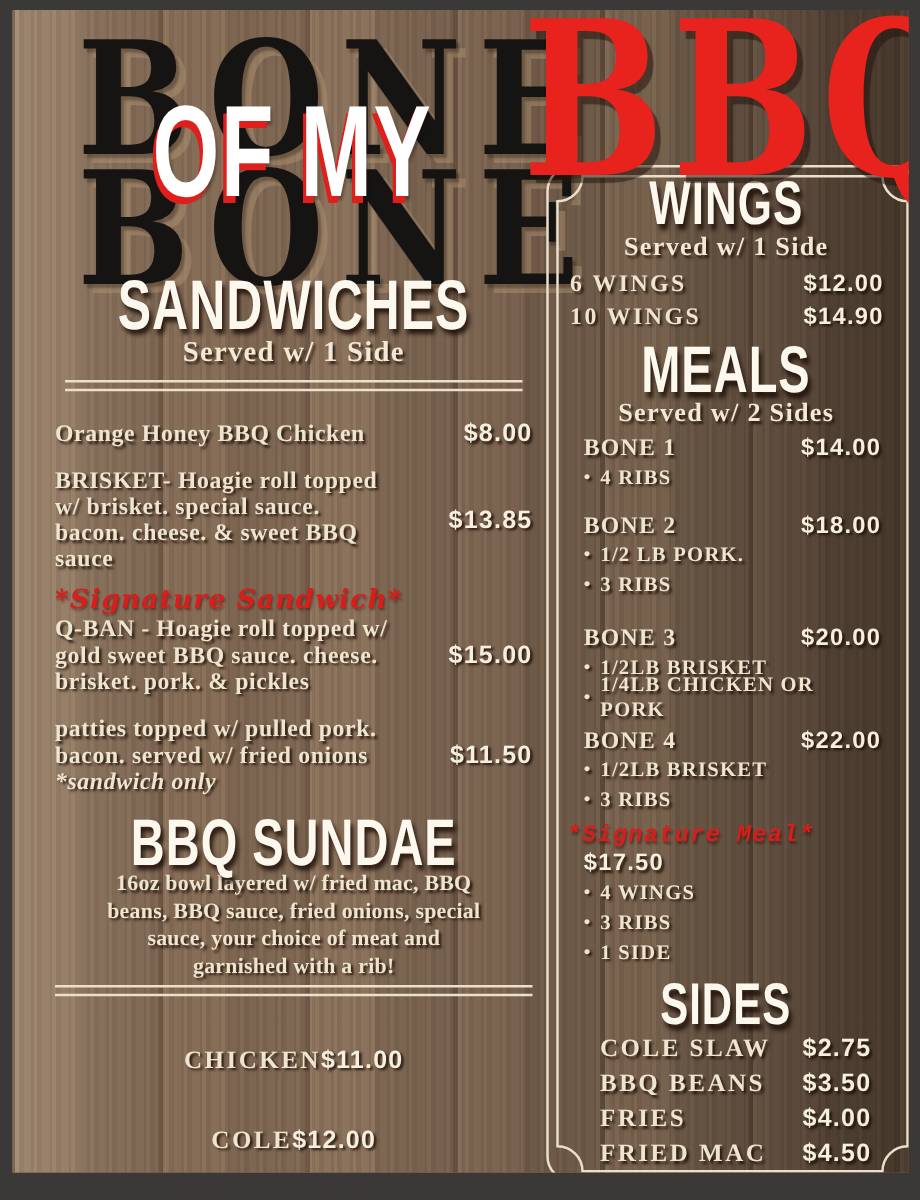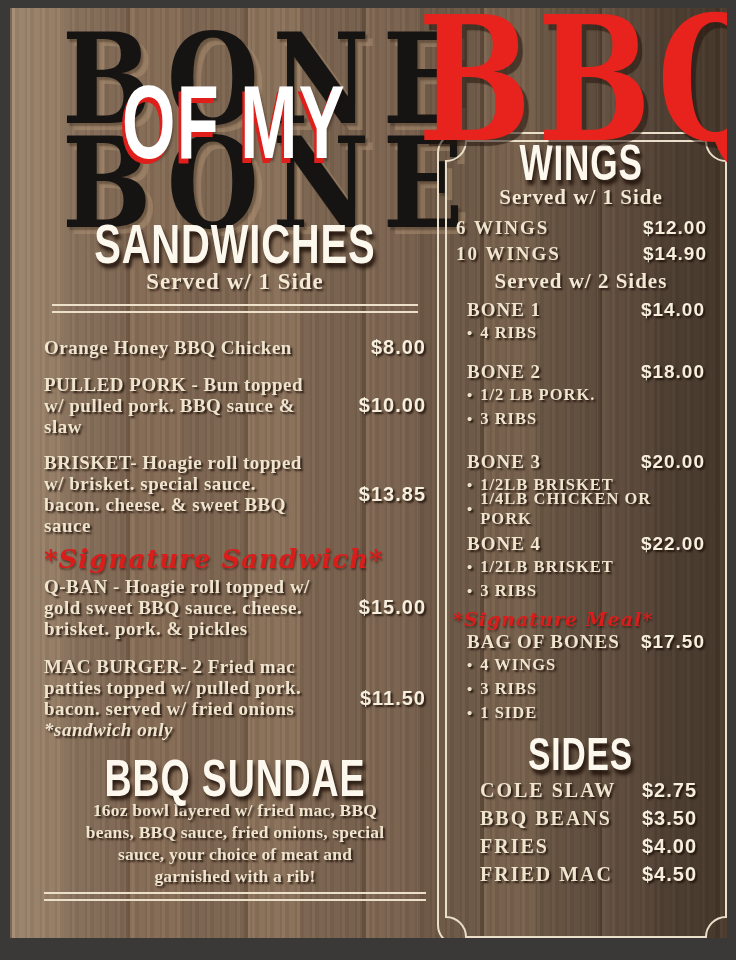--- a/index.html
+++ b/index.html
@@ -84,21 +84,21 @@
   .item-lines{width:308px;font-size:19px;line-height:21px;letter-spacing:0.5px;}
   .item-lines span{display:block;white-space:nowrap;}
   .item-lines .it{font-style:italic;}
   .menu-item .price{font-size:20px;}
   .mt24{margin-top:23px;} .mt16{margin-top:15px;} .mt8{margin-top:8px;} .mt2{margin-top:2px;} .mt18{margin-top:17px;}
   .sundae-hdr{margin-top:11px;}
   .sundae-hdr .hdr{font-size:47px;}
   .sundae-desc{margin-top:1px;text-align:center;font-size:17.5px;line-height:22px;letter-spacing:0.2px;}
   .sundae-desc span{display:block;white-space:nowrap;}
   .left-col .divider.full{margin:5px 0 0 0;}
-  .option-row{display:flex;justify-content:flex-end;align-items:center;height:25px;letter-spacing:2px;margin-top:39px;}
+  .option-row{display:flex;justify-content:center;align-items:center;height:25px;letter-spacing:2px;margin-top:39px;}
   .option-row .serif{font-size:20px;}
   .option-row .price{font-size:20px;}
   .options{margin-top:5px;}
   
   .panel{position:absolute;left:425px;top:122px;width:302px;height:818px;}
   .panel svg.frame{position:absolute;left:0;top:0;}
   .panel-content{position:absolute;left:18px;right:28px;top:9px;}
   .panel .hdr-wings{font-size:44px;}
   .panel .hdr-meals{font-size:47px;}
   .panel .hdr-sides{font-size:42px;}
@@ -107,21 +107,21 @@
   .wing-row{display:flex;justify-content:space-between;align-items:center;height:26px;padding:0 2px 0 3px;}
   .wing-row .serif{font-size:19px;letter-spacing:2px;}
   .wing-row .price{font-size:19px;}
   .meals-hdr{margin-top:2px;}
   .bone{padding:0 4px 0 14px;}
   .bone-label{display:flex;justify-content:space-between;align-items:flex-start;height:22px;}
   .bone-label .serif{font-size:19px;letter-spacing:1px;}
   .bone-label .price{font-size:19px;}
   .bullet-row{height:24px;display:flex;align-items:center;font-size:16.5px;letter-spacing:1px;}
   .bullet-row .b{margin-right:7px;font-size:15px;}
-  .note-row{padding-left:0;height:23px;font-size:19px;}
+  .note-row{padding-left:0;height:23px;font-size:19px;font-family:Liberation Mono, monospace;}
   .sides-hdr{margin-top:6px;}
   .sides-rows{margin-top:3px;padding-left:27px;}
   .side-row{display:flex;align-items:center;height:28px;}
   .side-row .serif{width:162px;font-size:20px;letter-spacing:2px;}
   .side-row .price{font-size:20px;}
 </style>
 </head>
 <body>
 
 <div class="menu">
@@ -139,53 +139,44 @@
     <div class="subtitle">Served w/ 1 Side</div>
     <div class="divider"></div>
 
     <div class="menu-item mt24">
       <div class="item-lines serif">
         <span>Orange Honey BBQ Chicken</span>
       </div>
       <div class="price">$8.00</div>
     </div>
 
-    <div class="menu-item mt16">
-      <div class="item-lines serif">
-        <span>PULLED PORK - Bun topped</span>
-        <span>w/ pulled pork. BBQ sauce &amp;</span>
-        <span>slaw</span>
-      </div>
-      <div class="price">$10.00</div>
-    </div>
 
     <div class="menu-item mt16">
       <div class="item-lines serif">
         <span>BRISKET- Hoagie roll topped</span>
         <span>w/ brisket. special sauce.</span>
         <span>bacon. cheese. &amp; sweet BBQ</span>
         <span>sauce</span>
       </div>
       <div class="price">$13.85</div>
     </div>
 
-    <div class="red-note mt8" style="font-size:26px;">*Signature Sandwich*</div>
+    <div class="red-note mt8" style="font-size:21px;">*Signature Sandwich*</div>
 
     <div class="menu-item mt2">
       <div class="item-lines serif">
         <span>Q-BAN - Hoagie roll topped w/</span>
         <span>gold sweet BBQ sauce. cheese.</span>
         <span>brisket. pork. &amp; pickles</span>
       </div>
       <div class="price">$15.00</div>
     </div>
 
     <div class="menu-item mt18">
       <div class="item-lines serif">
-        <span>MAC BURGER- 2 Fried mac</span>
         <span>patties topped w/ pulled pork.</span>
         <span>bacon. served w/ fried onions</span>
         <span class="it">*sandwich only</span>
       </div>
       <div class="price">$11.50</div>
     </div>
 
     <div class="hdr-wrap sundae-hdr">
       <span class="hdr">BBQ SUNDAE</span>
     </div>
@@ -227,20 +218,23 @@
         <div class="wing-row">
           <span class="serif">6 WINGS</span>
           <span class="price">$12.00</span>
         </div>
         <div class="wing-row">
           <span class="serif">10 WINGS</span>
           <span class="price">$14.90</span>
         </div>
       </div>
 
+      <div class="hdr-wrap meals-hdr">
+        <span class="hdr hdr-meals">MEALS</span>
+      </div>
       <div class="subtitle">Served w/ 2 Sides</div>
 
       <div class="bone" style="margin-top:5px;">
         <div class="bone-label">
           <span class="serif">BONE 1</span>
           <span class="price">$14.00</span>
         </div>
         <div class="bullet-row serif">
           <span class="b">•</span>
           <span>4 RIBS</span>
@@ -289,21 +283,20 @@
         <div class="bullet-row serif">
           <span class="b">•</span>
           <span>3 RIBS</span>
         </div>
       </div>
 
       <div class="red-note note-row" style="margin-top:5px;">*Signature Meal*</div>
 
       <div class="bone">
         <div class="bone-label">
-          <span class="serif">BAG OF BONES</span>
           <span class="price">$17.50</span>
         </div>
         <div class="bullet-row serif">
           <span class="b">•</span>
           <span>4 WINGS</span>
         </div>
         <div class="bullet-row serif">
           <span class="b">•</span>
           <span>3 RIBS</span>
         </div>

